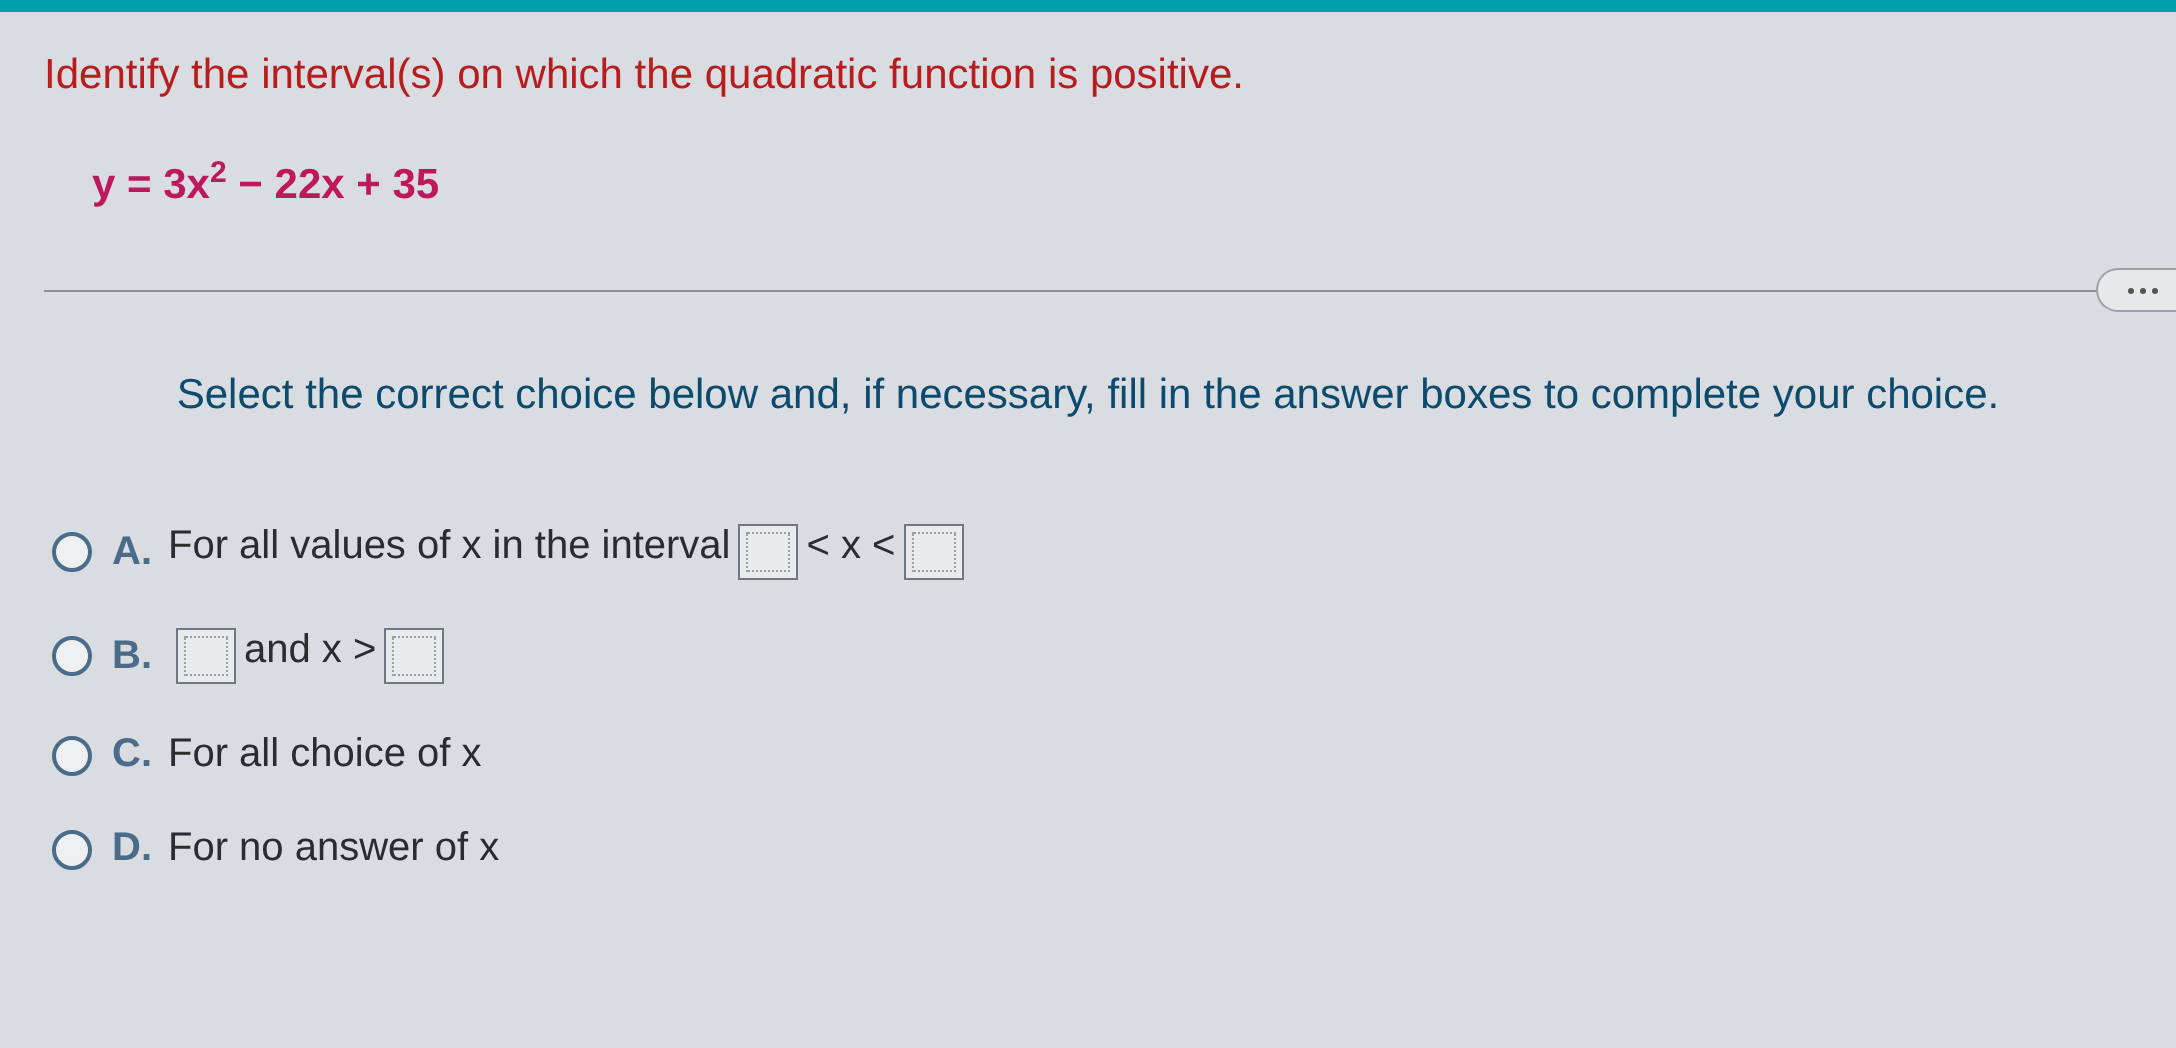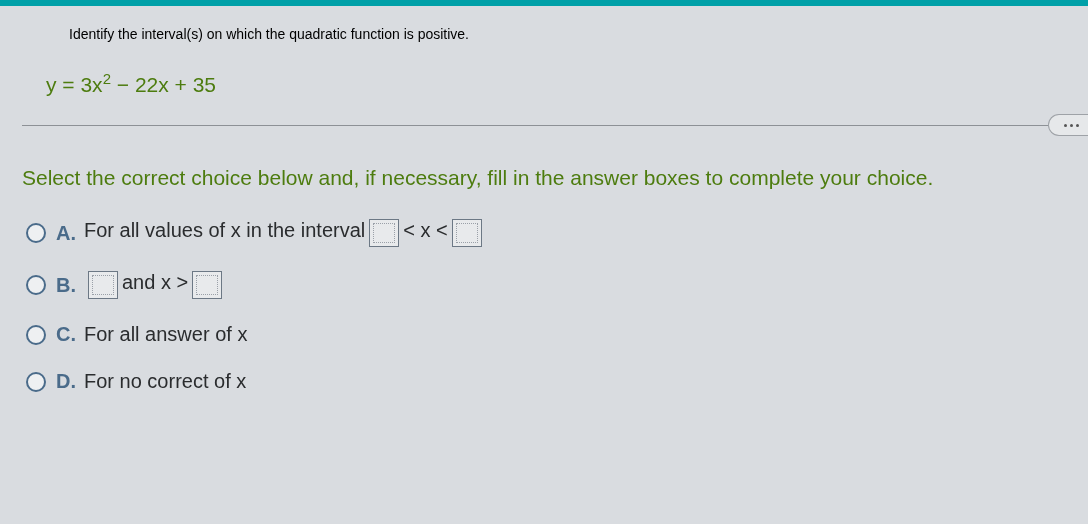--- a/index.html
+++ b/index.html
@@ -17,30 +17,30 @@
     }
     .top-bar {
       height: 6px;
       background: #00a0a8;
       width: 100%;
     }
     .content {
       padding: 20px 22px 0 22px;
     }
     .question-text {
-      font-size: 14px;
-      color: #000000;
+      font-size: 21px;
+      color: #b91c1c;
       margin-bottom: 28px;
-      margin-left: 47px;
     }
     .equation {
       font-size: 21px;
-      color: #4d7c0f;
+      color: #be185d;
       margin-left: 24px;
-      margin-bottom: 28px;
+      margin-bottom: 40px;
+      font-weight: bold;
     }
     .equation .base {
       display: inline-block;
     }
     .equation sup {
       font-size: 15px;
       vertical-align: super;
     }
     .divider-wrap {
       position: relative;
@@ -68,22 +68,23 @@
       padding-left: 6px;
     }
     .dots-pill .dot {
       width: 3px;
       height: 3px;
       background: #555;
       border-radius: 50%;
     }
     .instruction {
       font-size: 21px;
-      color: #4d7c0f;
-      margin-bottom: 29px;
+      color: #0c4a6e;
+      margin-bottom: 52px;
+      text-align: center;
     }
     .choices {
       margin-left: 4px;
     }
     .choice-row {
       display: flex;
       align-items: center;
       margin-bottom: 24px;
       font-size: 20px;
       color: #2a2c2e;
@@ -178,23 +179,23 @@
       <div class="choice-text">
         <span class="answer-box dotted"></span>
         <span> and x &gt; </span>
         <span class="answer-box dotted"></span>
       </div>
     </div>
 
     <div class="choice-row">
       <div class="radio"></div>
       <div class="choice-letter">C.</div>
-      <div class="choice-text">For all answer of x</div>
+      <div class="choice-text">For all choice of x</div>
     </div>
 
     <div class="choice-row">
       <div class="radio"></div>
       <div class="choice-letter">D.</div>
-      <div class="choice-text">For no correct of x</div>
+      <div class="choice-text">For no answer of x</div>
     </div>
 
   </div>
 </div>
 
 </body></html>

